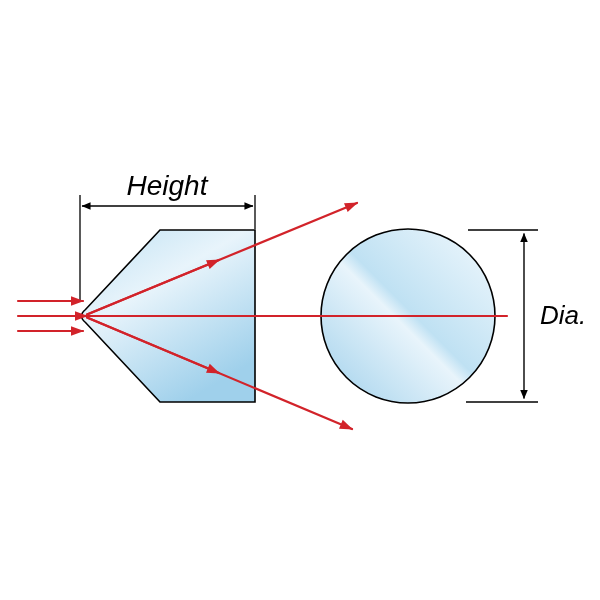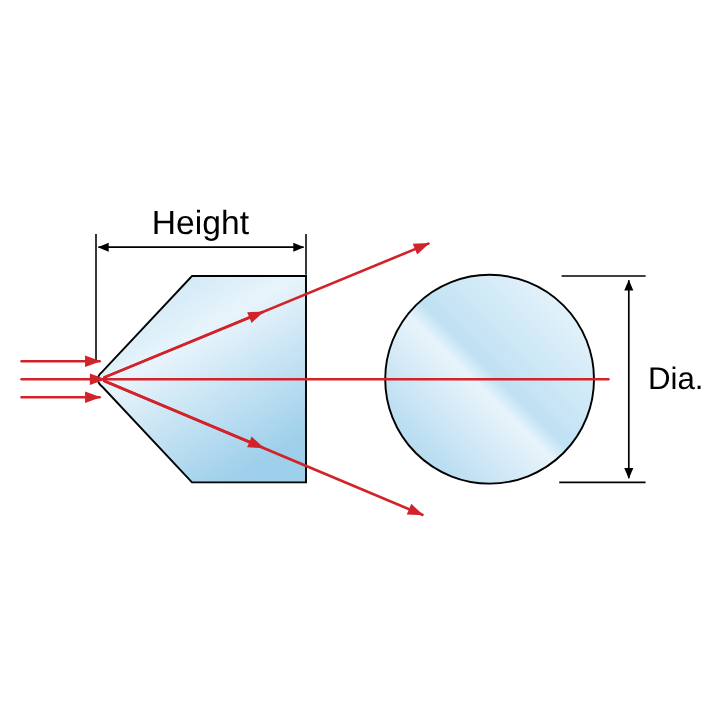--- a/index.html
+++ b/index.html
@@ -11,21 +11,21 @@
     --glass-lighter:#f2f9fd;
     --background:#ffffff;
   }
   html,body{margin:0;padding:0;}
   body{
     width:600px;height:600px;
     background:var(--background);
     font-family:"Liberation Sans", sans-serif;
     overflow:hidden;
   }
-  .canvas{width:600px;height:578px;position:relative;}
+  .canvas{width:600px;height:578px;position:relative;font-style:italic;}
   svg{display:block;}
   .ext{stroke:var(--outline);stroke-width:1.3;fill:none;}
   .dim{stroke:var(--outline);stroke-width:1.4;fill:none;}
   .shape{stroke:var(--outline);stroke-width:1.6;}
   .ray{stroke:var(--ray);stroke-width:2.2;fill:none;stroke-linecap:round;}
   .label{font-family:"Liberation Sans", sans-serif;font-size:28px;fill:var(--outline);}
   .label-dia{font-family:"Liberation Sans", sans-serif;font-size:26px;fill:var(--outline);}
   .mk-black{fill:var(--outline);}
   .mk-red{fill:var(--ray);}
   .stop-dark{stop-color:var(--glass-dark);}

